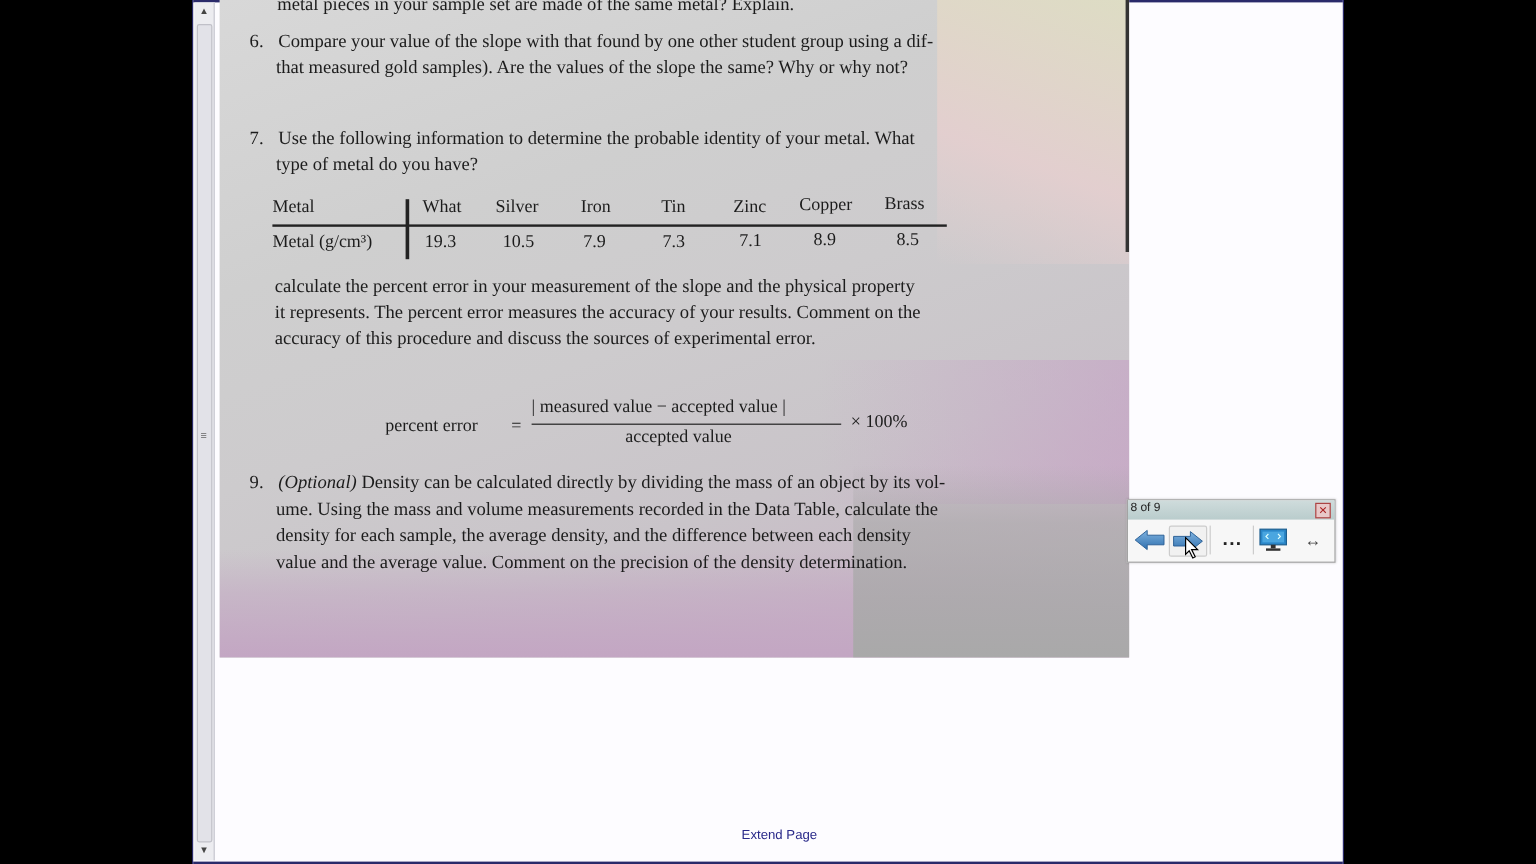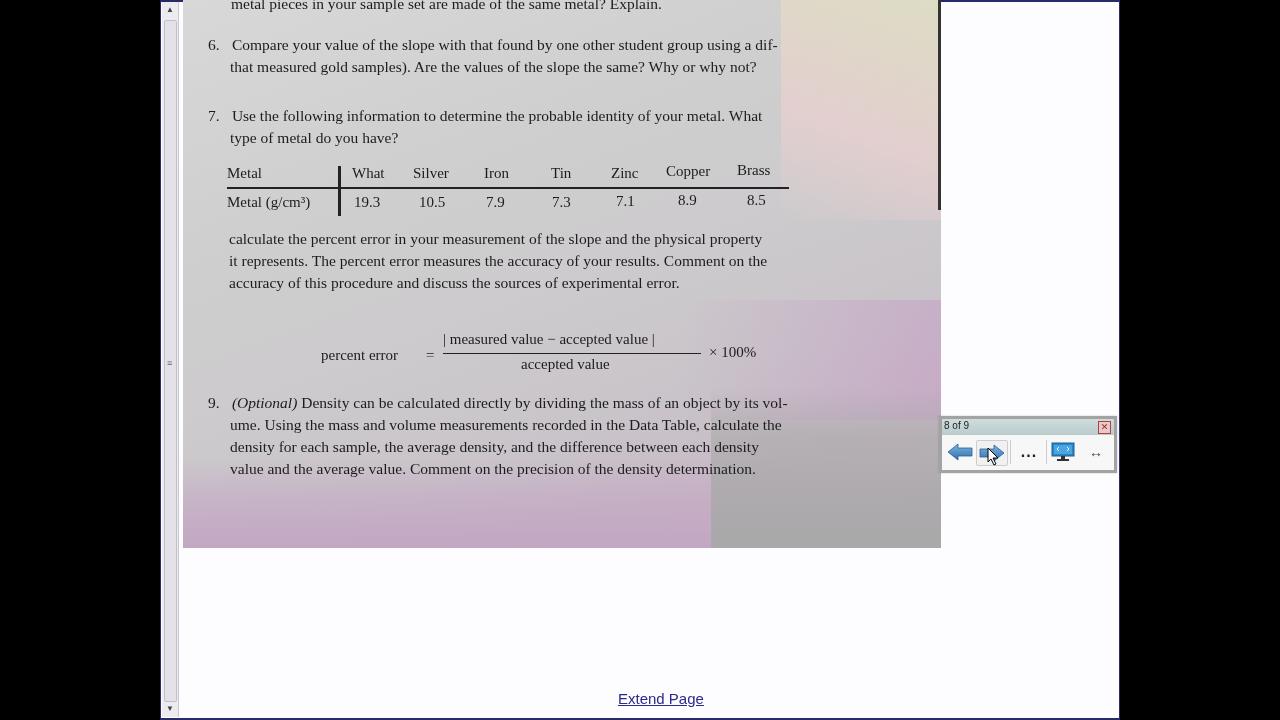--- a/index.html
+++ b/index.html
@@ -33,23 +33,23 @@
   .table-vrule { position:absolute; left:155px; top:166px; width:3px; height:50px; background:#222; }
 
   .formula { position:absolute; left:138px; top:330px; font-family:"Liberation Serif", serif; font-size:15px; color:#1c1c1c; }
   .formula .lhs { position:absolute; left:0; top:17px; white-space:nowrap; }
   .formula .eq { position:absolute; left:105px; top:17px; }
   .formula .num { position:absolute; left:122px; top:1px; white-space:nowrap; }
   .formula .bar { position:absolute; left:122px; top:23px; width:258px; height:1px; background:#222; }
   .formula .den { position:absolute; left:200px; top:26px; white-space:nowrap; }
   .formula .mult { position:absolute; left:388px; top:14px; white-space:nowrap;text-align:center; }
 
-  .extend-link { position:absolute; left:457px; top:690px; font-size:15px; color:#2a2a8a; text-decoration:underline; cursor:pointer; }
+  .extend-link { position:absolute; left:457px; top:690px; font-size:11px; color:#2a2a8a; cursor:pointer; }
 
-  .nav-widget { position:absolute; left:939px; top:416px; width:172px; height:51px; background:#f7f7f7; border:3px solid #a3a3a3; box-shadow:0 0 2px rgba(0,0,0,.2); }
+  .nav-widget { position:absolute; left:939px; top:416px; width:172px; height:51px; background:#f7f7f7; border:1px solid #a3a3a3; box-shadow:0 0 2px rgba(0,0,0,.2); }
   .nav-title-bar { height:16px; background:linear-gradient(#cfdcdc,#b9cccc); position:relative; }
   .nav-page { position:absolute; left:2px; top:1px; font-size:10px; color:#222; }
   .nav-close { position:absolute; right:3px; top:2px; width:11px; height:11px; border:1px solid #a44; background:#e8c8c8; font-size:9px; line-height:10px; text-align:center; color:#a22; cursor:pointer; }
   .nav-buttons { position:relative; height:35px; }
   .nav-btn { position:absolute; top:5px; height:24px; cursor:pointer; display:flex; align-items:center; justify-content:center; }
   .nav-prev { left:3px; width:30px; }
   .nav-next { left:34px; width:30px; background:#f1f1f1; border:1px solid #ccc; border-radius:2px; }
   .nav-sep { position:absolute; top:5px; width:1px; height:24px; background:#ccc; }
   .nav-more { left:72px; width:30px; font-weight:bold; font-size:16px; letter-spacing:1px; color:#222; }
   .nav-screen { left:106px; width:30px; }
@@ -72,21 +72,21 @@
 
   <div class="page-image">
     <div class="tint-tr"></div>
     <div class="tint-mid"></div>
     <div class="tint-bottom"></div>
     <div class="tint-br"></div>
     <div class="page-shadow-right"></div>
 
     <div class="doc-text" style="left:48px; top:-7px;">metal pieces in your sample set are made of the same metal? Explain.</div>
 
-    <div class="doc-text" style="left:25px; top:34px;">
+    <div class="doc-text" style="left:25px; top:24px;">
       <div><span class="q-num">6.</span> <span>Compare your value of the slope with that found by one other student group using a dif-</span></div>
       <div class="indent">that measured gold samples). Are the values of the slope the same? Why or why not?</div>
     </div>
 
     <div class="doc-text" style="left:25px; top:105px;">
       <div><span class="q-num">7.</span> <span>Use the following information to determine the probable identity of your metal. What</span></div>
       <div class="indent">type of metal do you have?</div>
     </div>
 
     <div class="metal-table">

